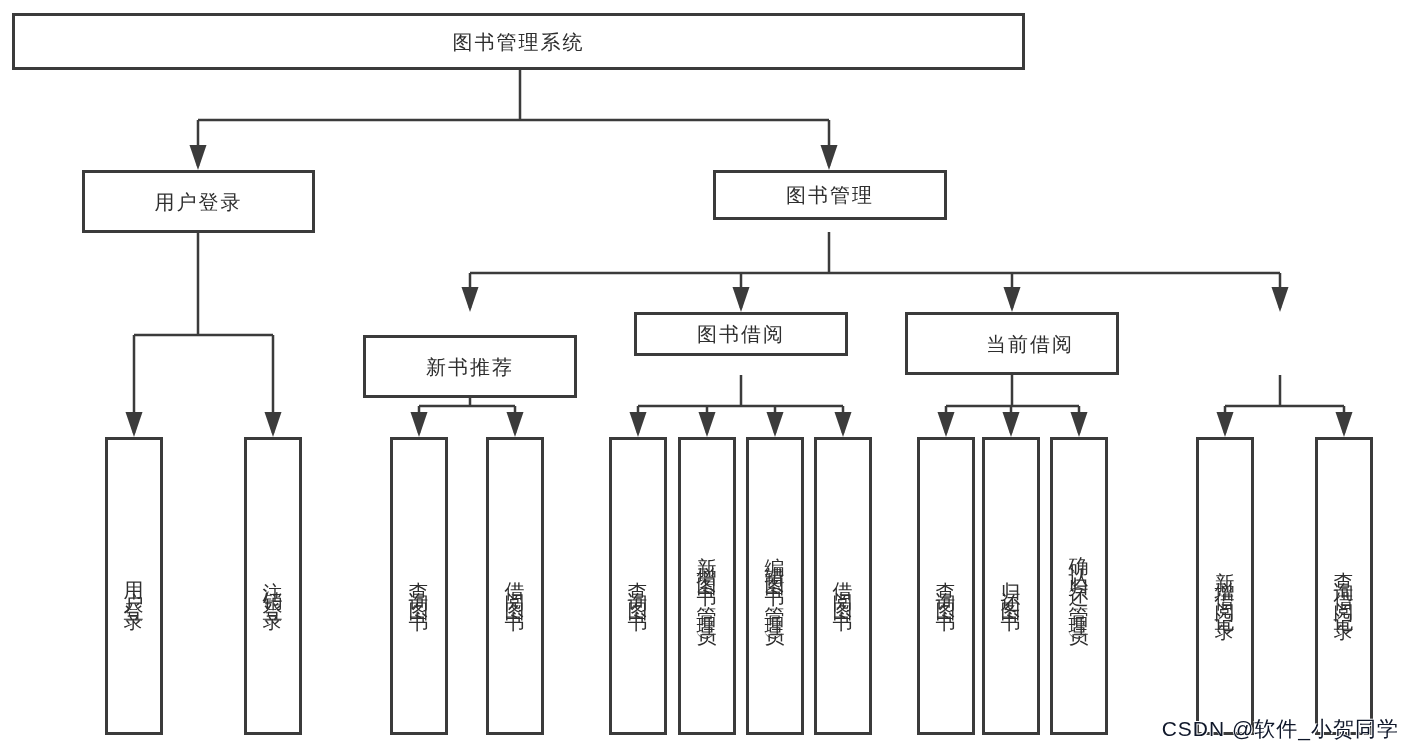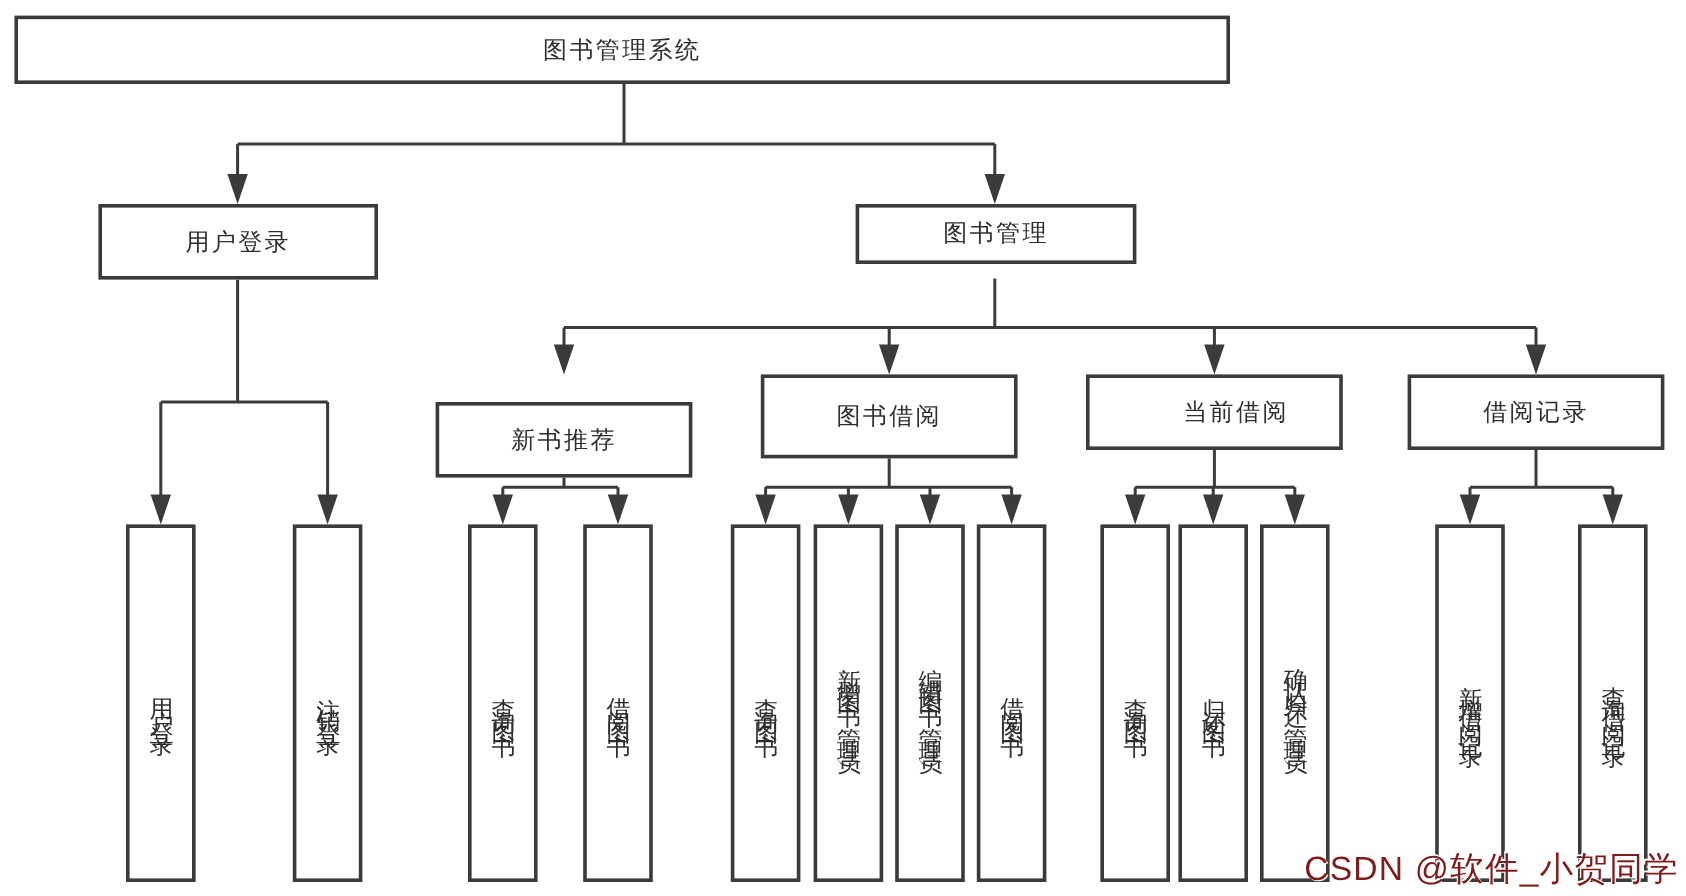--- a/index.html
+++ b/index.html
@@ -42,22 +42,22 @@
     letter-spacing: 10px;
     font-size: 20px;
     width: 58px;
     height: 298px;
     top: 437px;
   }
   .watermark {
     position: absolute;
     right: 6px;
     bottom: 4px;
-    font-size: 28px;
-    color: #7f1d1d;
+    font-size: 21px;
+    color: #0f172a;
     text-shadow: 1px 1px 0 #ffffff, -1px -1px 0 #ffffff;
     letter-spacing: 1px;
     z-index: 2;
     white-space: nowrap;
   }
 </style>
 </head>
 <body>
 
 <div class="stage">
@@ -92,23 +92,22 @@
       <polygon points="1335.5,412 1352.5,412 1344,437"></polygon>
     </g>
   </svg>
 
   <div class="box" style="left:12px; top:13px; width:1013px; height:57px;">图书管理系统</div>
 
   <div class="box" style="left:82px; top:170px; width:233px; height:63px;">用户登录</div>
   <div class="box" style="left:713px; top:170px; width:234px; height:50px;">图书管理</div>
 
   <div class="box" style="left:363px; top:312px; width:214px; height:63px;margin-top:23px;">新书推荐</div>
-  <div class="box" style="left:634px; top:312px; width:214px; height:70px;">图书借阅</div>
+  <div class="box" style="left:634px; top:312px; width:214px; height:44px;">图书借阅</div>
   <div class="box" style="left:905px; top:312px; width:214px; height:63px;padding-left:36px;">当前借阅</div>
-  <div class="box" style="left:1173px; top:312px; width:214px; height:63px;">借阅记录</div>
 
   <div class="box vbox" style="left:105px;">用户登录</div>
   <div class="box vbox" style="left:244px;">注销登录</div>
 
   <div class="box vbox" style="left:390px;">查询图书</div>
   <div class="box vbox" style="left:486px;">借阅图书</div>
 
   <div class="box vbox" style="left:609px;">查询图书</div>
   <div class="box vbox" style="left:678px;">新增图书（管理员）</div>
   <div class="box vbox" style="left:746px;">编辑图书（管理员）</div>

